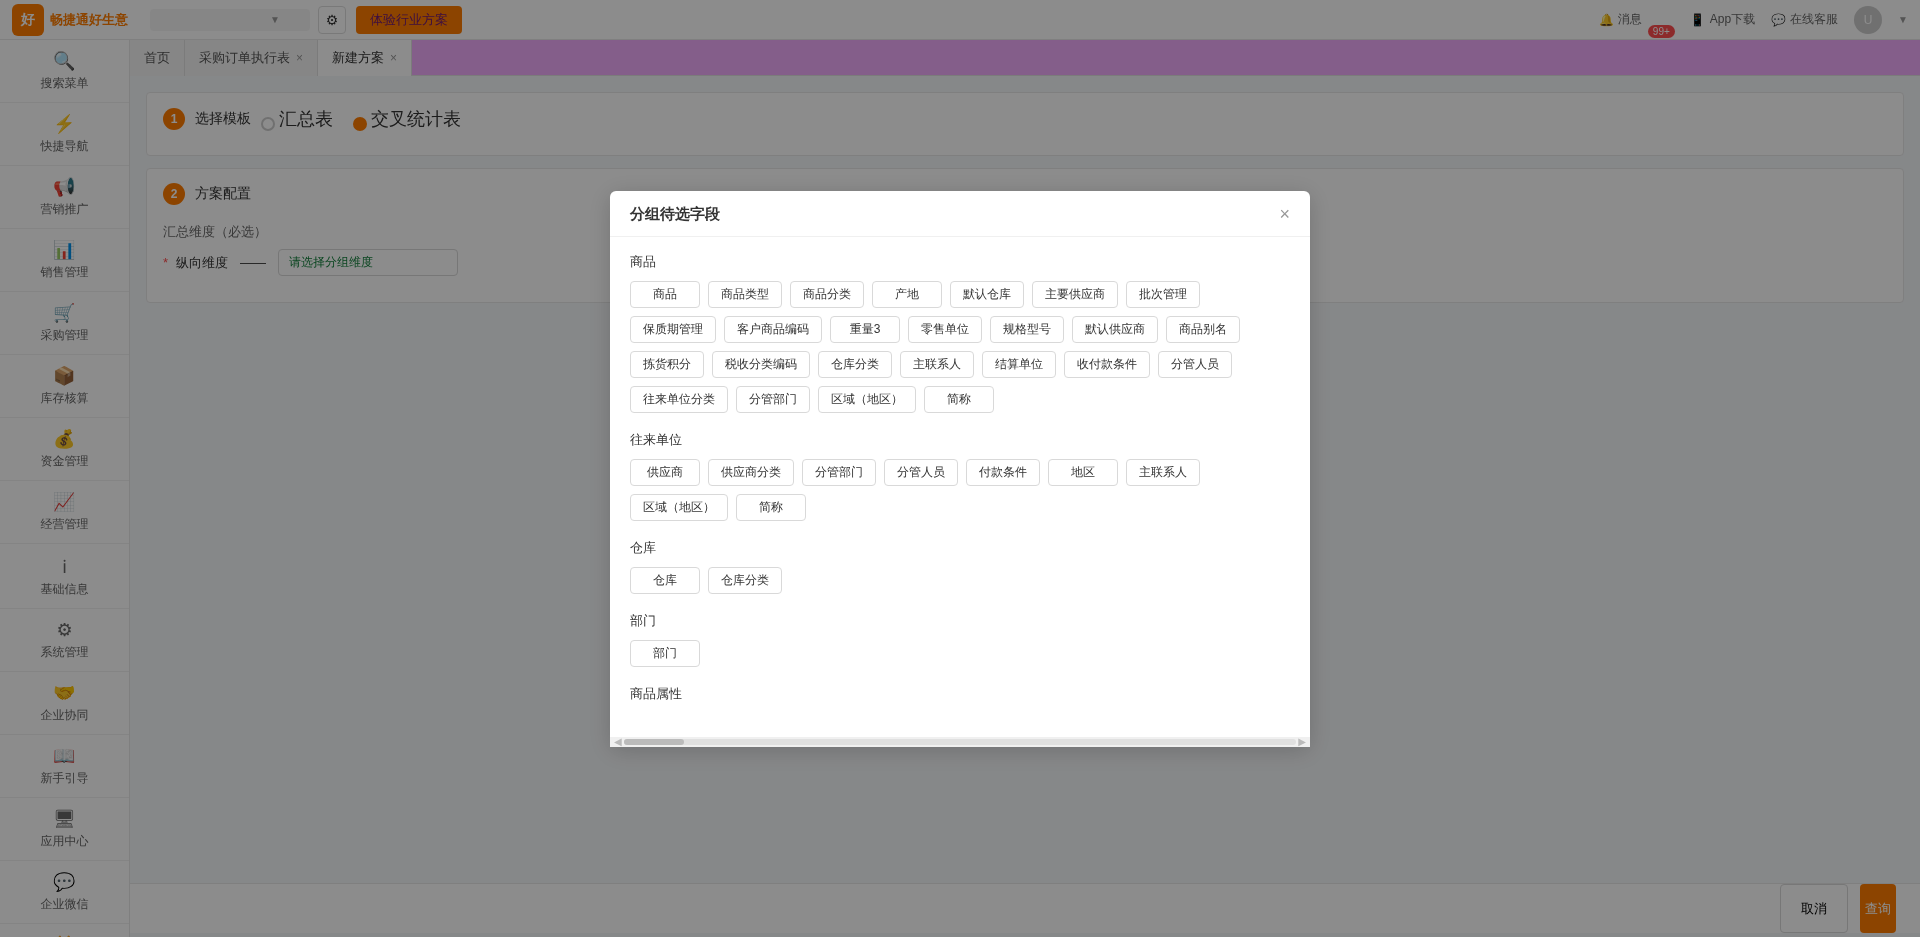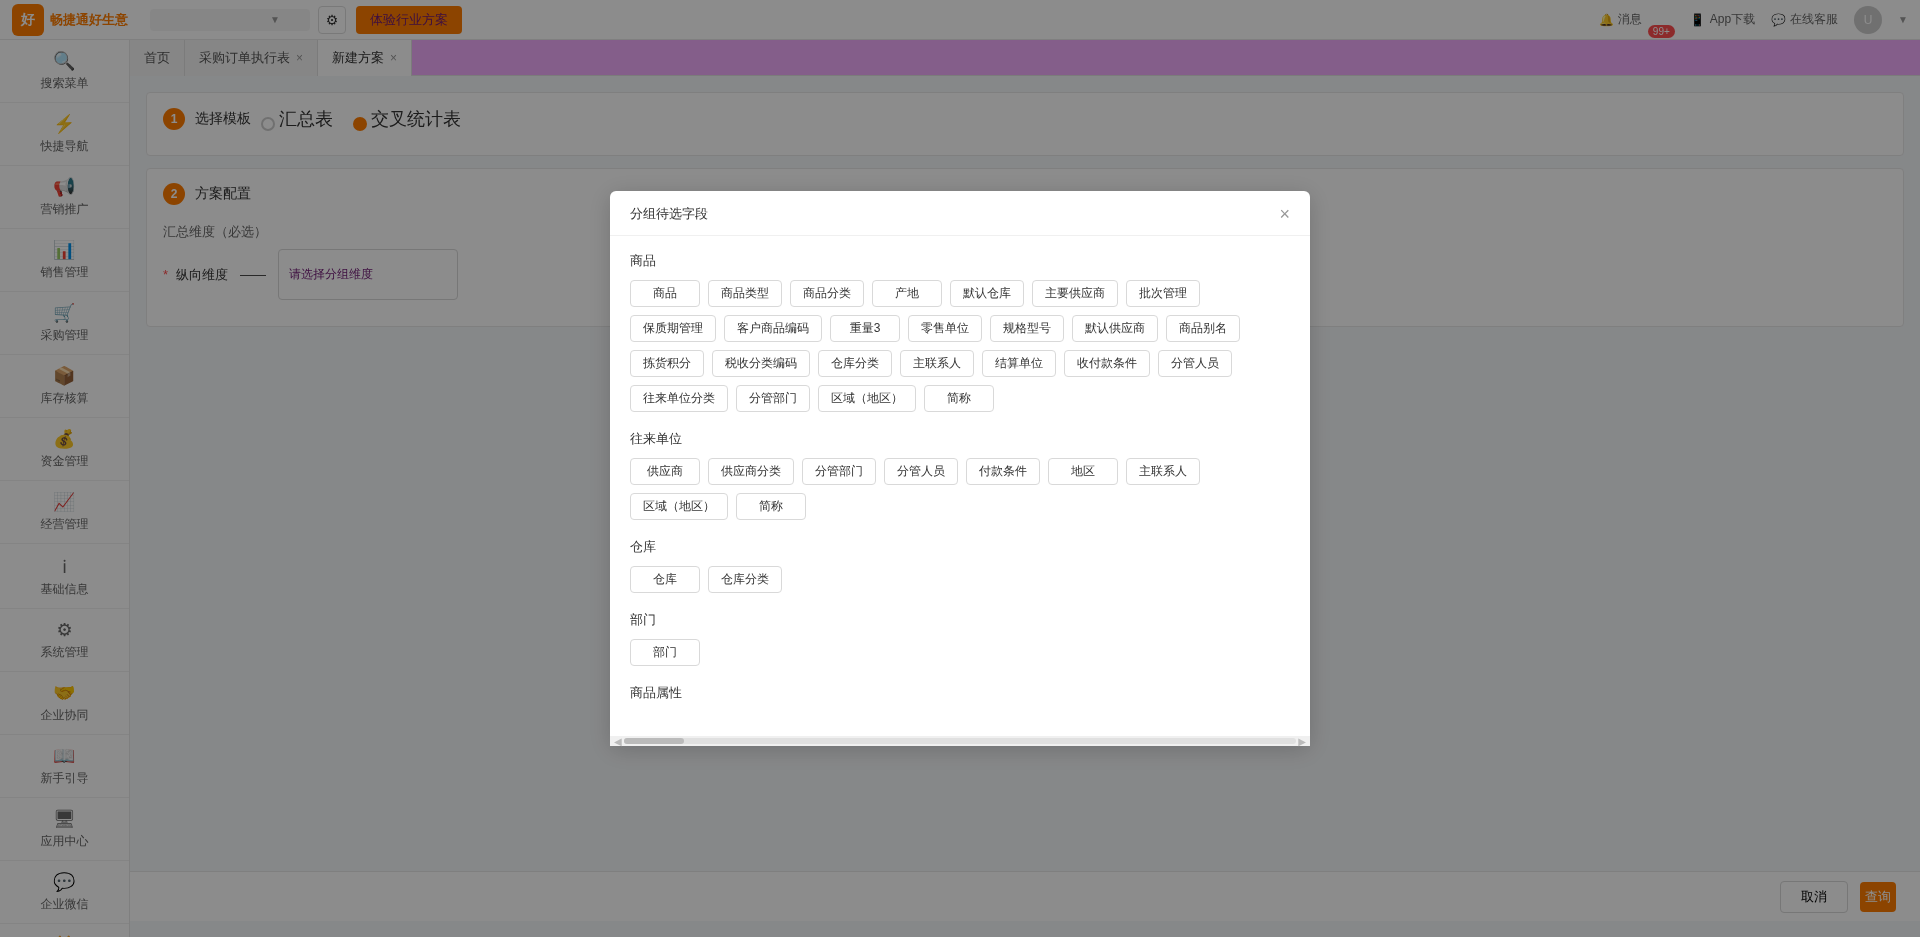--- a/index.html
+++ b/index.html
@@ -125,23 +125,23 @@
     .radio-group { display: flex; gap: 20px; align-items: center; }
     .radio-item { display: flex; align-items: flex-end; gap: 4px; cursor: pointer; font-size: 18px; }
     .radio-circle {
       width: 14px; height: 14px; border-radius: 50%;
       border: 2px solid #ccc; display: inline-block;
     }
     .radio-circle.selected { border-color: #ff7d00; background: #ff7d00; }
 
     
     .bottom-bar {
-      position: fixed; bottom: 16px; right: 0; left: 130px;
+      position: fixed; bottom: 4px; right: 0; left: 130px;
       height: 50px; background: #fff; border-top: 1px solid #e8e8e8;
-      display: flex; align-items: center; justify-content: flex-end; padding: 0 24px; gap: 12px;
+      display: flex; justify-content: flex-end; padding: 0 24px; gap: 12px;
       z-index: 97;
     }
     .btn-cancel {
       padding: 6px 20px; border: 1px solid #d9d9d9; background: #fff;
       border-radius: 4px; cursor: pointer; font-size: 13px;
     }
     .btn-confirm {
       padding: 6px 5px; background: #ff7d00; color: #fff; border: none;
       border-radius: 4px; cursor: pointer; font-size: 13px;
     }
@@ -156,21 +156,21 @@
       background: #fff; border-radius: 6px;
       width: 700px; max-height: 580px;
       display: flex; flex-direction: column;
       box-shadow: 0 4px 24px rgba(0,0,0,0.18);
     }
     .modal-header {
       display: flex; align-items: center; justify-content: space-between;
       padding: 14px 20px 12px 20px;
       border-bottom: 1px solid #f0f0f0;
     }
-    .modal-title { font-size: 13px; font-weight: 400; }
+    .modal-title { font-size: 15px; font-weight: 700; }
     .modal-close {
       cursor: pointer; font-size: 18px; color: #999; line-height: 1;
     }
     .modal-body {
       flex: 1; overflow-y: auto; padding: 16px 20px;
     }
     
     .modal-scrollbar {
       height: 10px; background: #f0f0f0;
       display: flex; align-items: center; padding: 0 2px;
@@ -330,21 +330,21 @@
   <div class="step-section">
     <div class="step-header">
       <div class="step-num">2</div>
       <span class="step-label">方案配置</span>
     </div>
     <div style="padding: 8px 0; color: #666; font-size: 13px;">汇总维度（必选）</div>
     <div style="display:flex;align-items:center;gap:8px;margin-bottom:12px;">
       <span style="color:#ff4d4f;">*</span>
       <span>纵向维度</span>
       <span style="margin:0 4px;">——</span>
-      <div style="border:1px solid #d9d9d9;border-radius:4px;padding:16px 10px;min-width:180px;color:#701a75;font-size:12px;cursor:pointer;">请选择分组维度</div>
+      <div style="border:1px solid #d9d9d9;border-radius:4px;padding:4px 10px;min-width:180px;color:#15803d;font-size:12px;cursor:pointer;">请选择分组维度</div>
     </div>
   </div>
 </div>
 
 <div class="bottom-bar">
   <button class="btn-cancel">取消</button>
   <button class="btn-confirm">查询</button>
 </div>
 
 <div class="modal-overlay">

